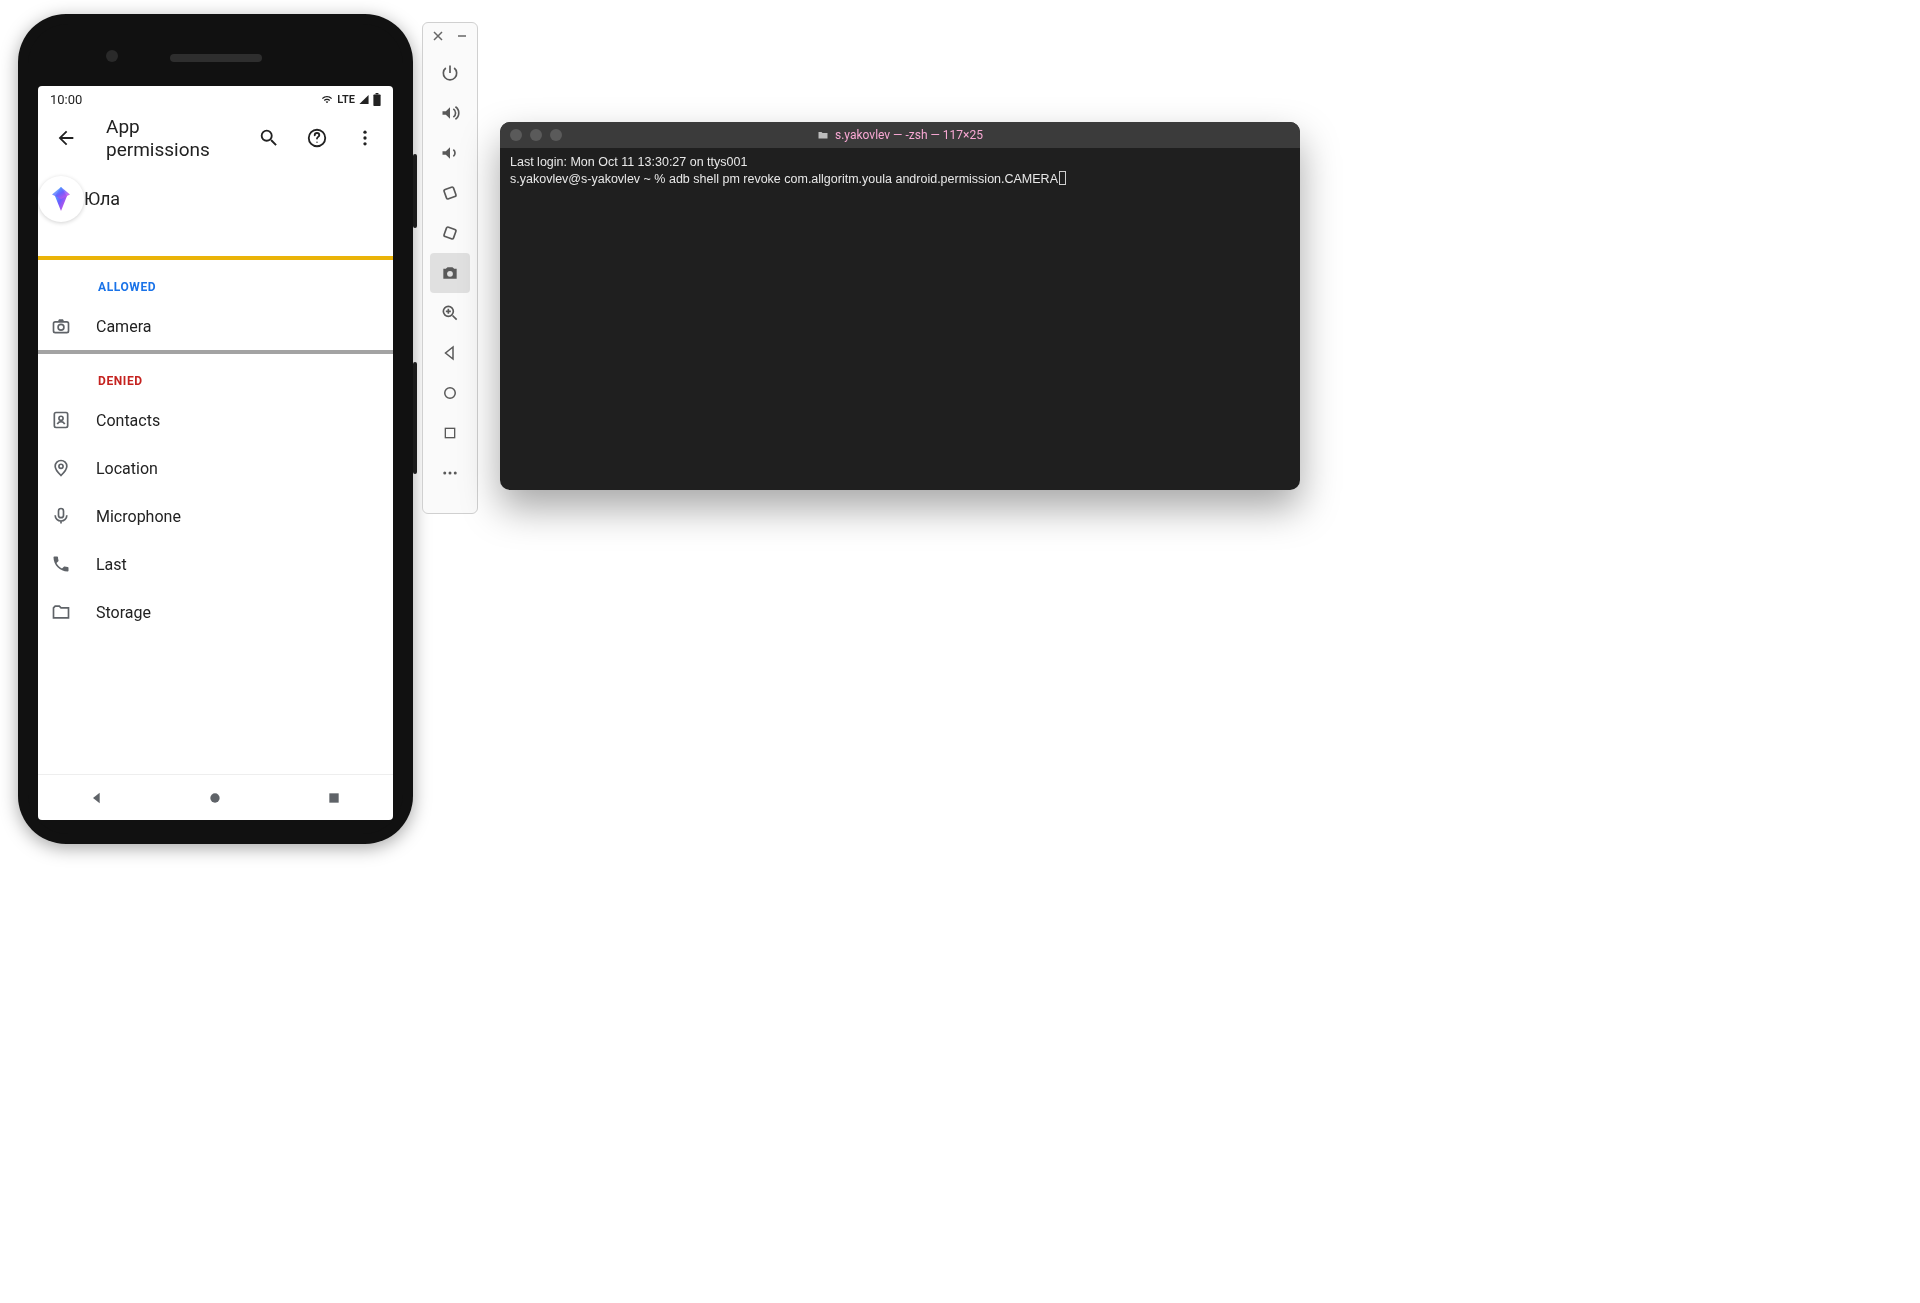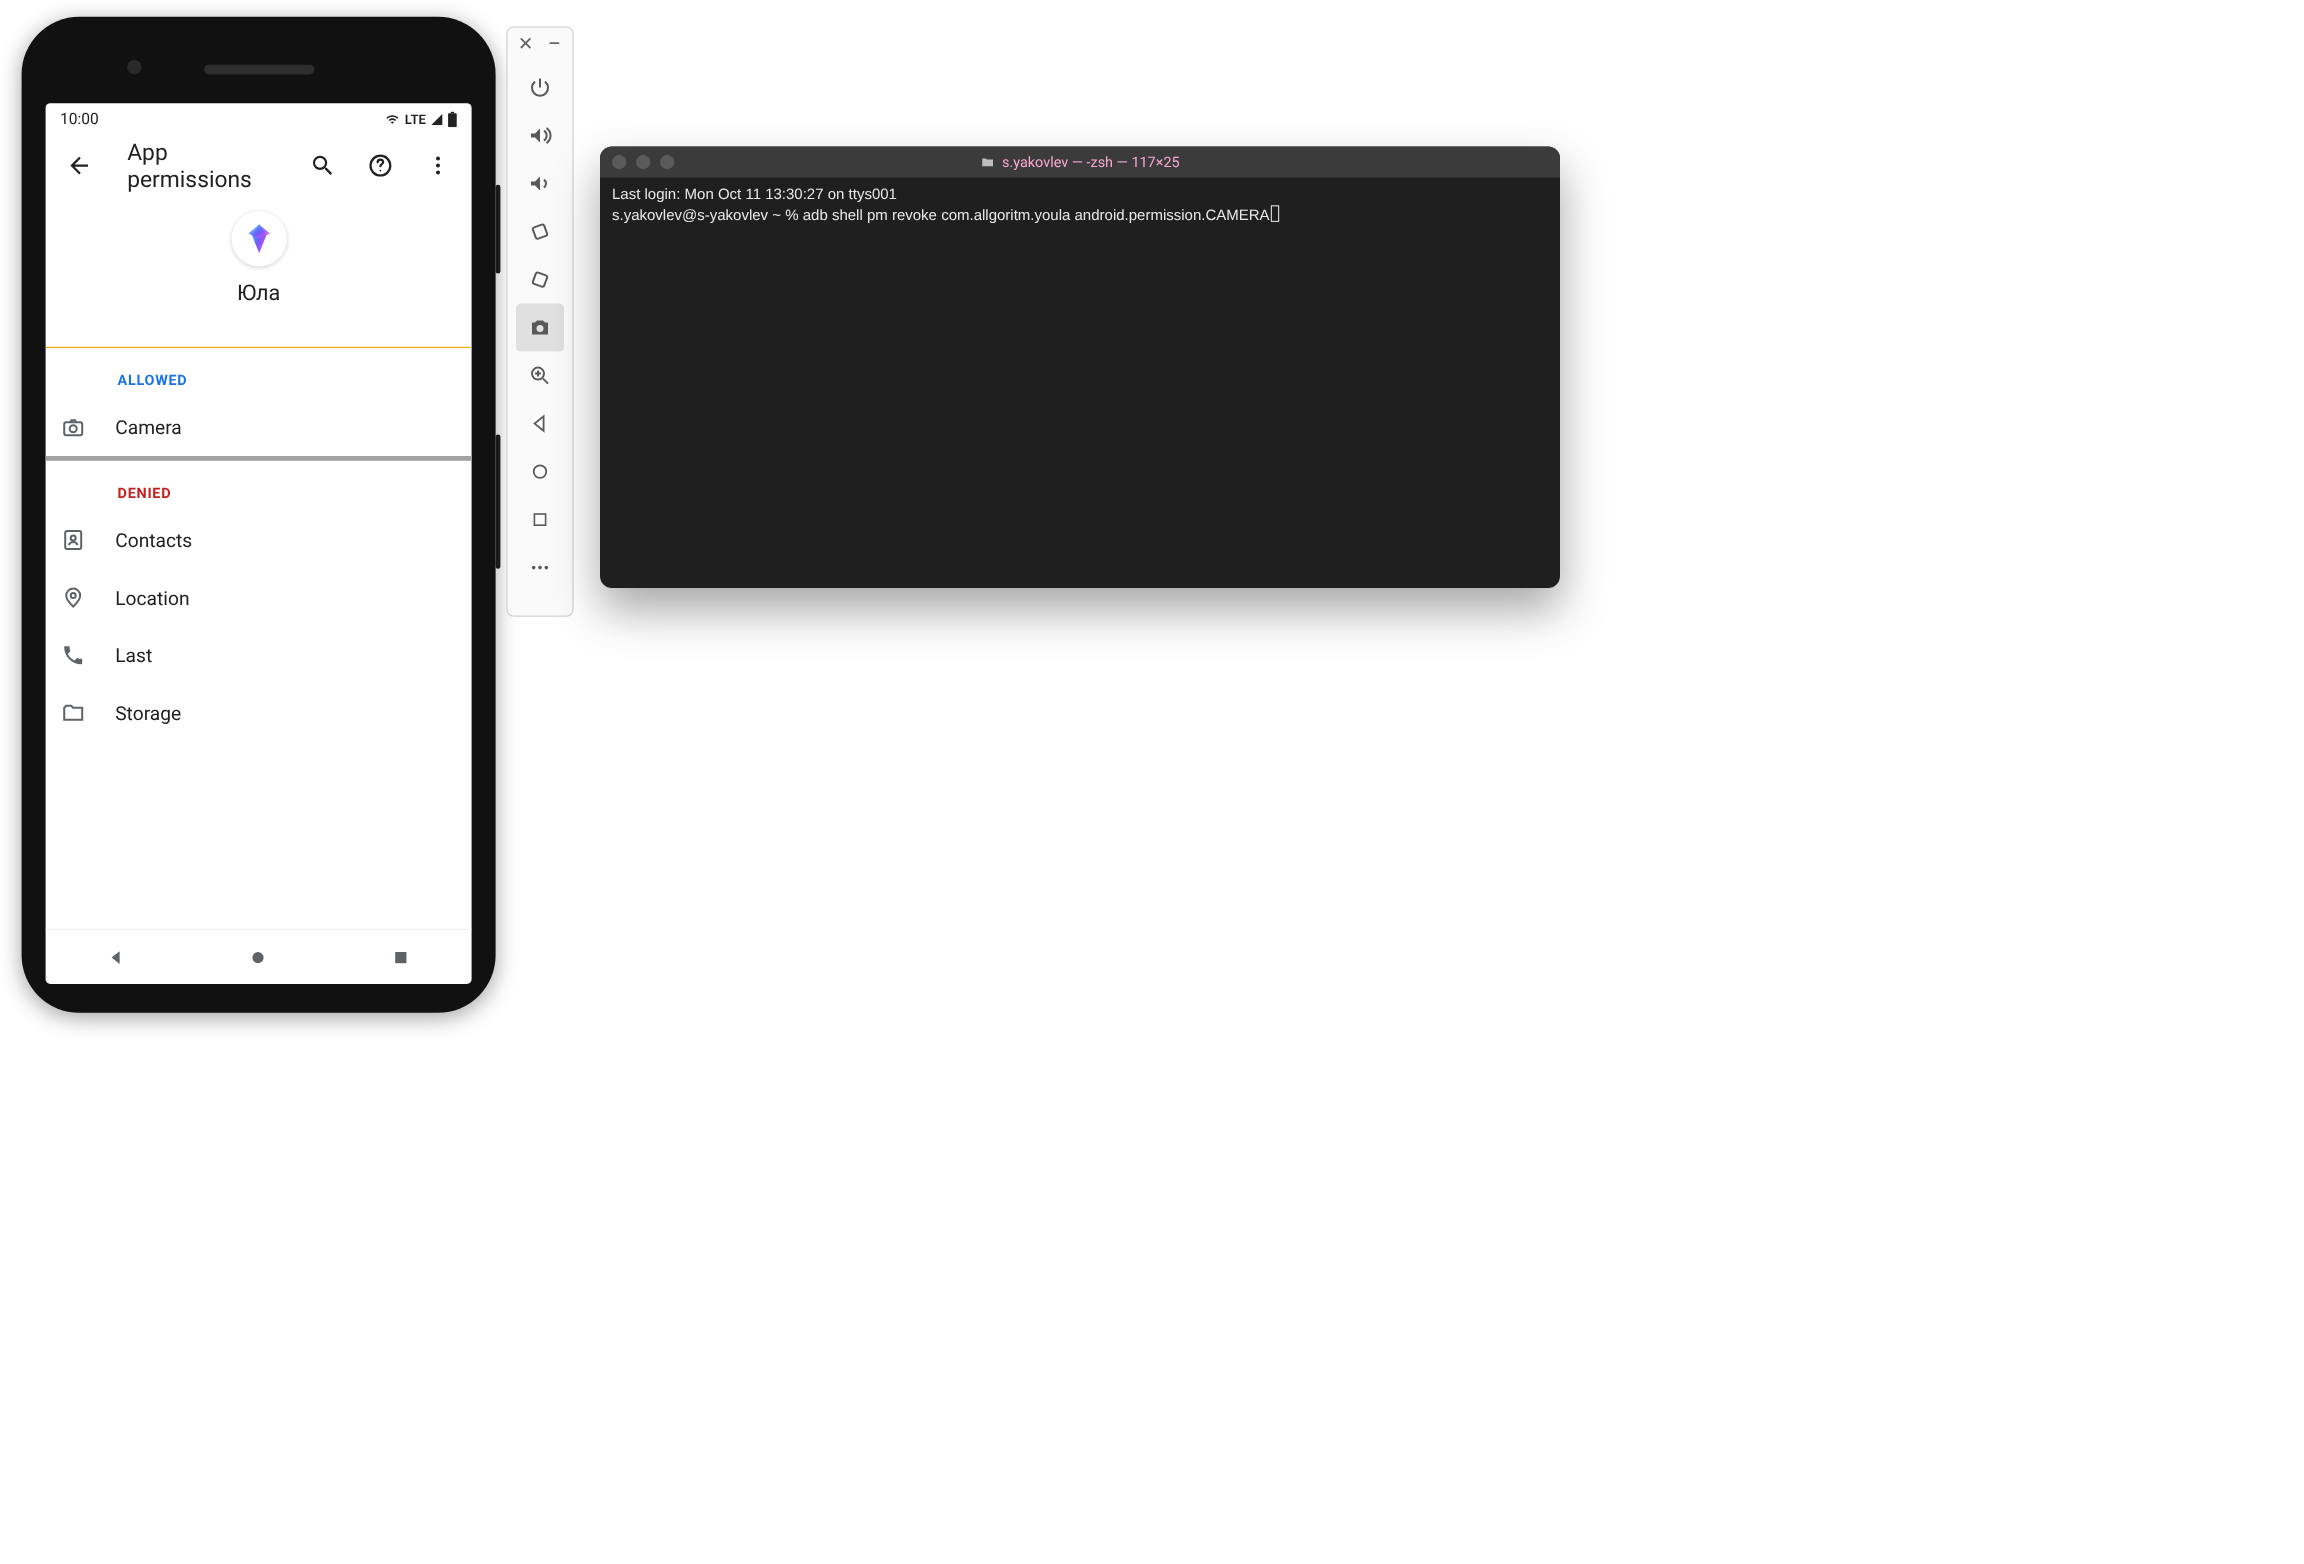--- a/index.html
+++ b/index.html
@@ -70,23 +70,23 @@
     height: 52px;
     display: flex; align-items: center;
     padding: 0 8px;
     gap: 8px;
   }
   .toolbar .title { font-size: 19px; color: #222; flex: 1; margin-left: 12px; }
   .toolbar .iconbtn { width: 40px; height: 40px; display:flex; align-items:center; justify-content:center; border-radius: 50%; cursor:pointer; }
 
   
   .app-header {
-    display: flex; flex-direction: column; align-items: center;
+    display: flex; flex-direction: row; 
     padding: 12px 0 34px 0;
-    border-bottom: 1px solid #eab308;
+    border-bottom: 4px solid #eab308;
   }
   .app-icon-box {
     width: 46px; height: 46px; border-radius: 50%;
     background: #fff; box-shadow: 0 1px 4px rgba(0,0,0,0.18);
     display:flex; align-items:center; justify-content:center;
   }
   .app-name { margin-top: 12px; font-size: 18px; color: #222; }
 
   .section-label {
     padding: 20px 16px 8px 60px;
@@ -274,20 +274,29 @@
       <div class="perm-row">
         <span class="ico">
           <svg width="20" height="20" viewBox="0 0 24 24" fill="none" stroke="#5f6368" stroke-width="2">
               <path d="M12 21s-7-6.5-7-11a7 7 0 1114 0c0 4.5-7 11-7 11z"></path>
               <circle cx="12" cy="10" r="2.5"></circle>
             </svg>
         </span>
         <span class="label">Location</span>
       </div>
 
+      <div class="perm-row">
+        <span class="ico">
+          <svg width="20" height="20" viewBox="0 0 24 24" fill="none" stroke="#5f6368" stroke-width="2">
+              <rect x="9" y="3" width="6" height="11" rx="3"></rect>
+              <path d="M5 11a7 7 0 0014 0M12 18v3"></path>
+            </svg>
+        </span>
+        <span class="label">Microphone</span>
+      </div>
 
       <div class="perm-row">
         <span class="ico">
           <svg width="20" height="20" viewBox="0 0 24 24" fill="#5f6368">
               <path d="M6.6 10.8c1.4 2.8 3.8 5.2 6.6 6.6l2.2-2.2c.3-.3.7-.4 1-.2 1.1.4 2.3.6 3.6.6.6 0 1 .4 1 1V20c0 .6-.4 1-1 1C10.6 21 3 13.4 3 4c0-.6.4-1 1-1h3.4c.6 0 1 .4 1 1 0 1.3.2 2.5.6 3.6.1.3 0 .7-.2 1l-2.2 2.2z"></path>
             </svg>
         </span>
         <span class="label">Last</span>
       </div>
 

